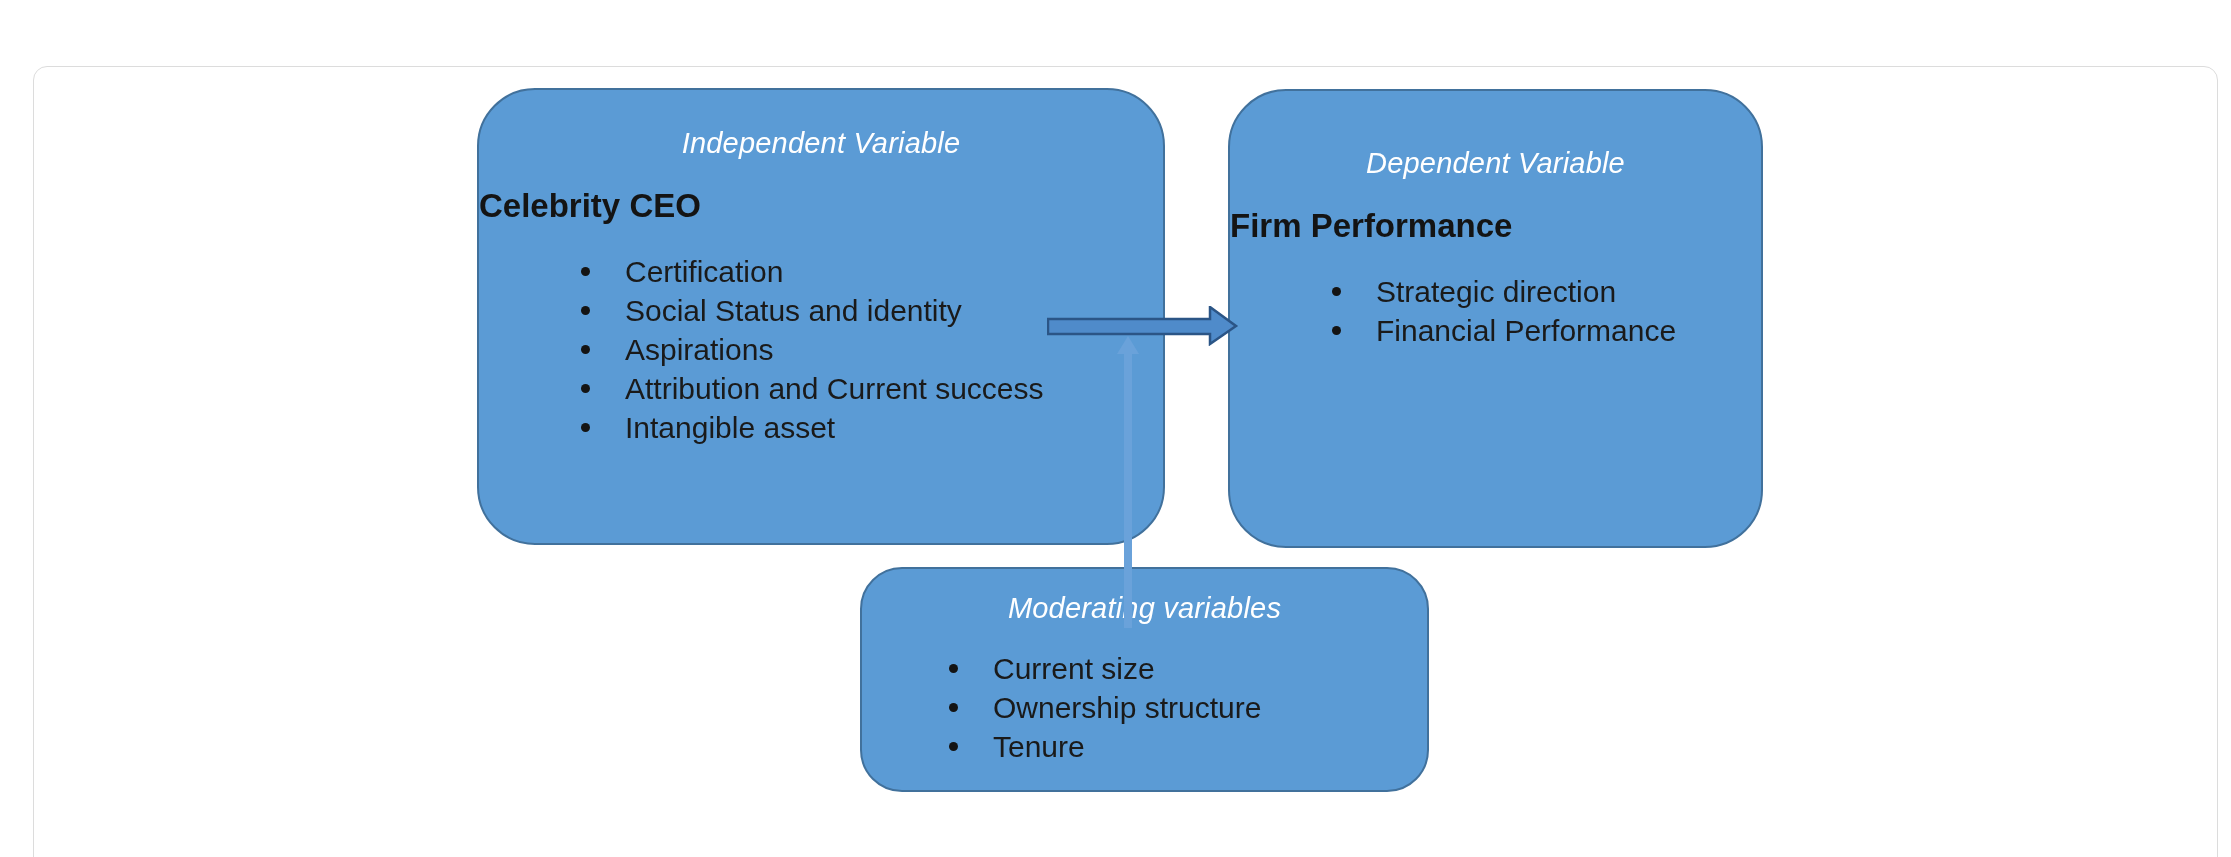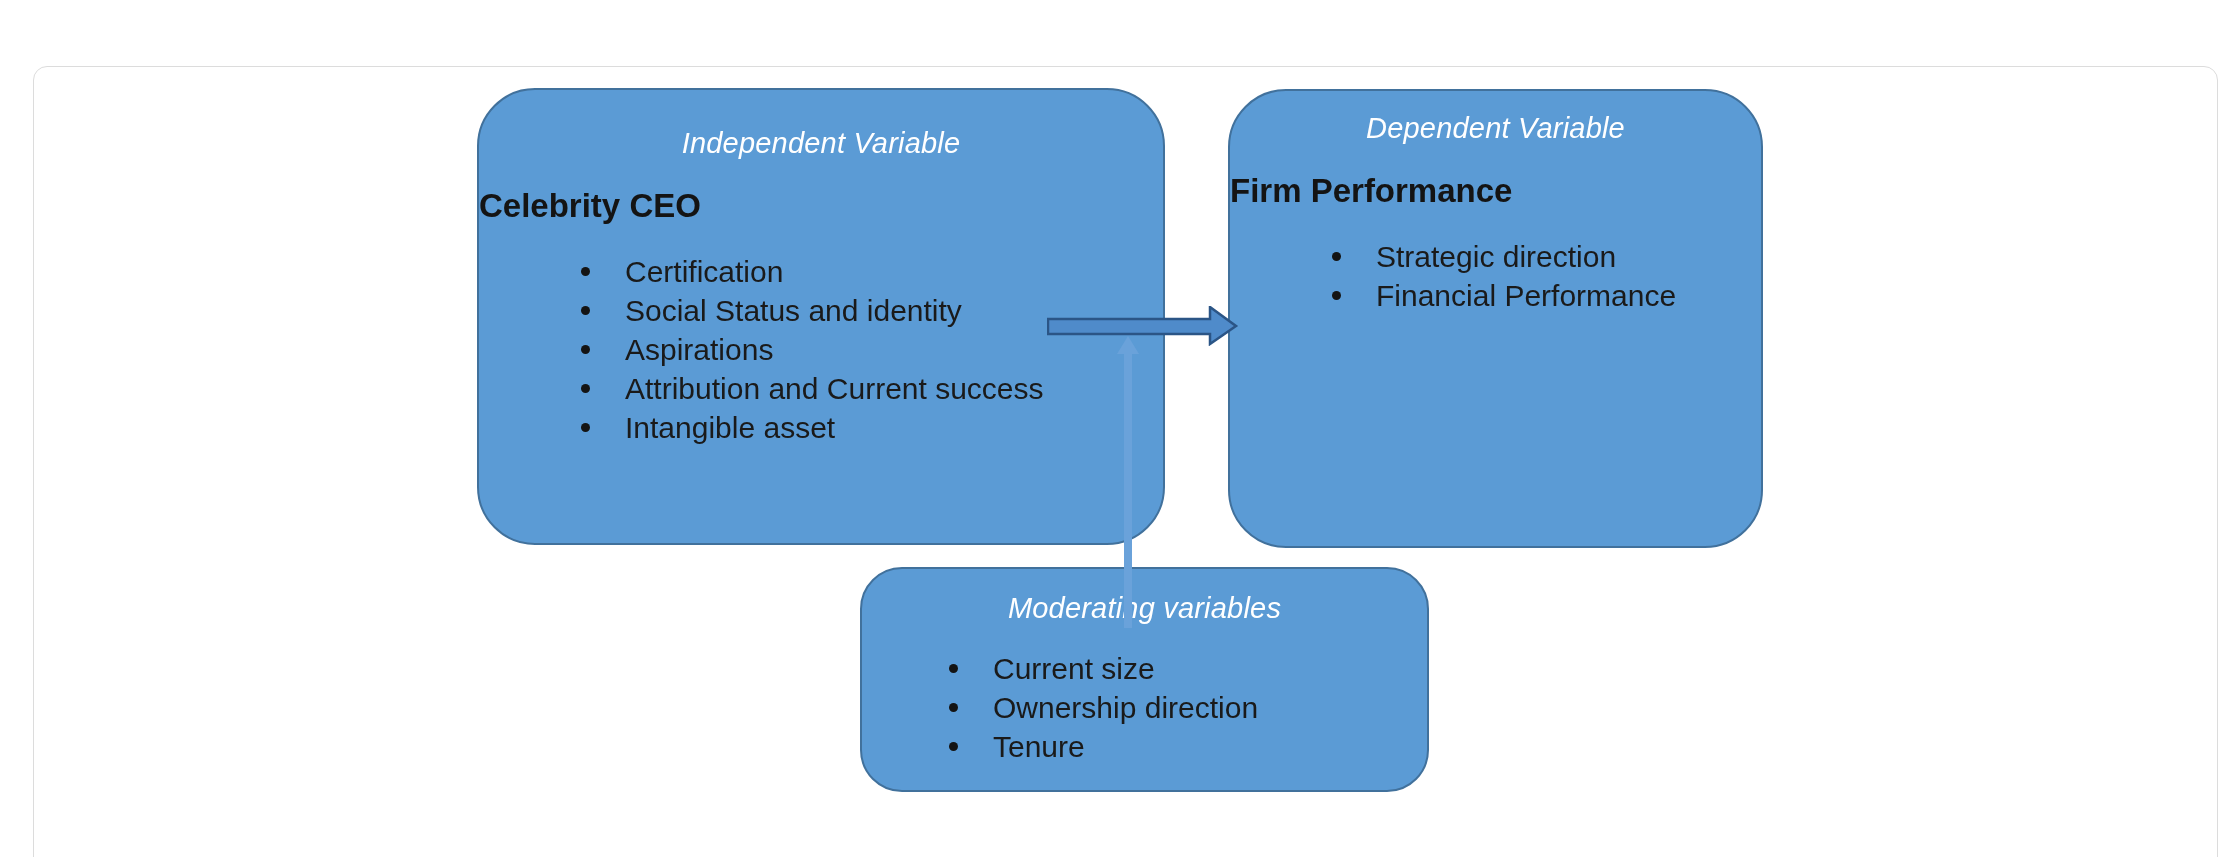--- a/index.html
+++ b/index.html
@@ -22,21 +22,21 @@
   }
 
   
   .box {
     position: absolute;
     background: var(--box-fill, #5b9bd5);
     border: 2.5px solid var(--box-border, #41719c);
     z-index: 1;
   }
   .box-independent { left: 477px; top: 88px;  width: 688px; height: 457px; border-radius: 58px; padding-top: 34px; }
-  .box-dependent   { left: 1228px; top: 89px; width: 535px; height: 459px; border-radius: 58px; padding-top: 18px; }
+  .box-dependent   { left: 1228px; top: 89px; width: 535px; height: 459px; border-radius: 58px; padding-top: 53px; }
   .box-moderating  { left: 860px; top: 567px; width: 569px; height: 225px; border-radius: 42px; padding-top: 20px; }
 
   .box-title {
     font-style: italic;
     color: #ffffff;
     font-size: 29px;
     line-height: 38px;
     text-align: center;
     letter-spacing: 0.2px;
   }
@@ -137,21 +137,21 @@
     <ul class="bullet-list">
         <li>Strategic direction</li>
         <li>Financial Performance</li>
       </ul>
   </div>
 
   <div class="box box-moderating">
     <div class="box-title">Moderating variables</div>
     <ul class="bullet-list">
         <li>Current size</li>
-        <li>Ownership direction</li>
+        <li>Ownership structure</li>
         <li>Tenure</li>
       </ul>
   </div>
 
   <svg class="h-arrow" viewBox="0 0 192 40" aria-hidden="true">
     <polygon points="1,13 163,13 163,1 189,20 163,38 163,28 1,28"></polygon>
   </svg>
 
   <div class="v-arrow-head"></div>
   <div class="v-arrow-line"></div>

